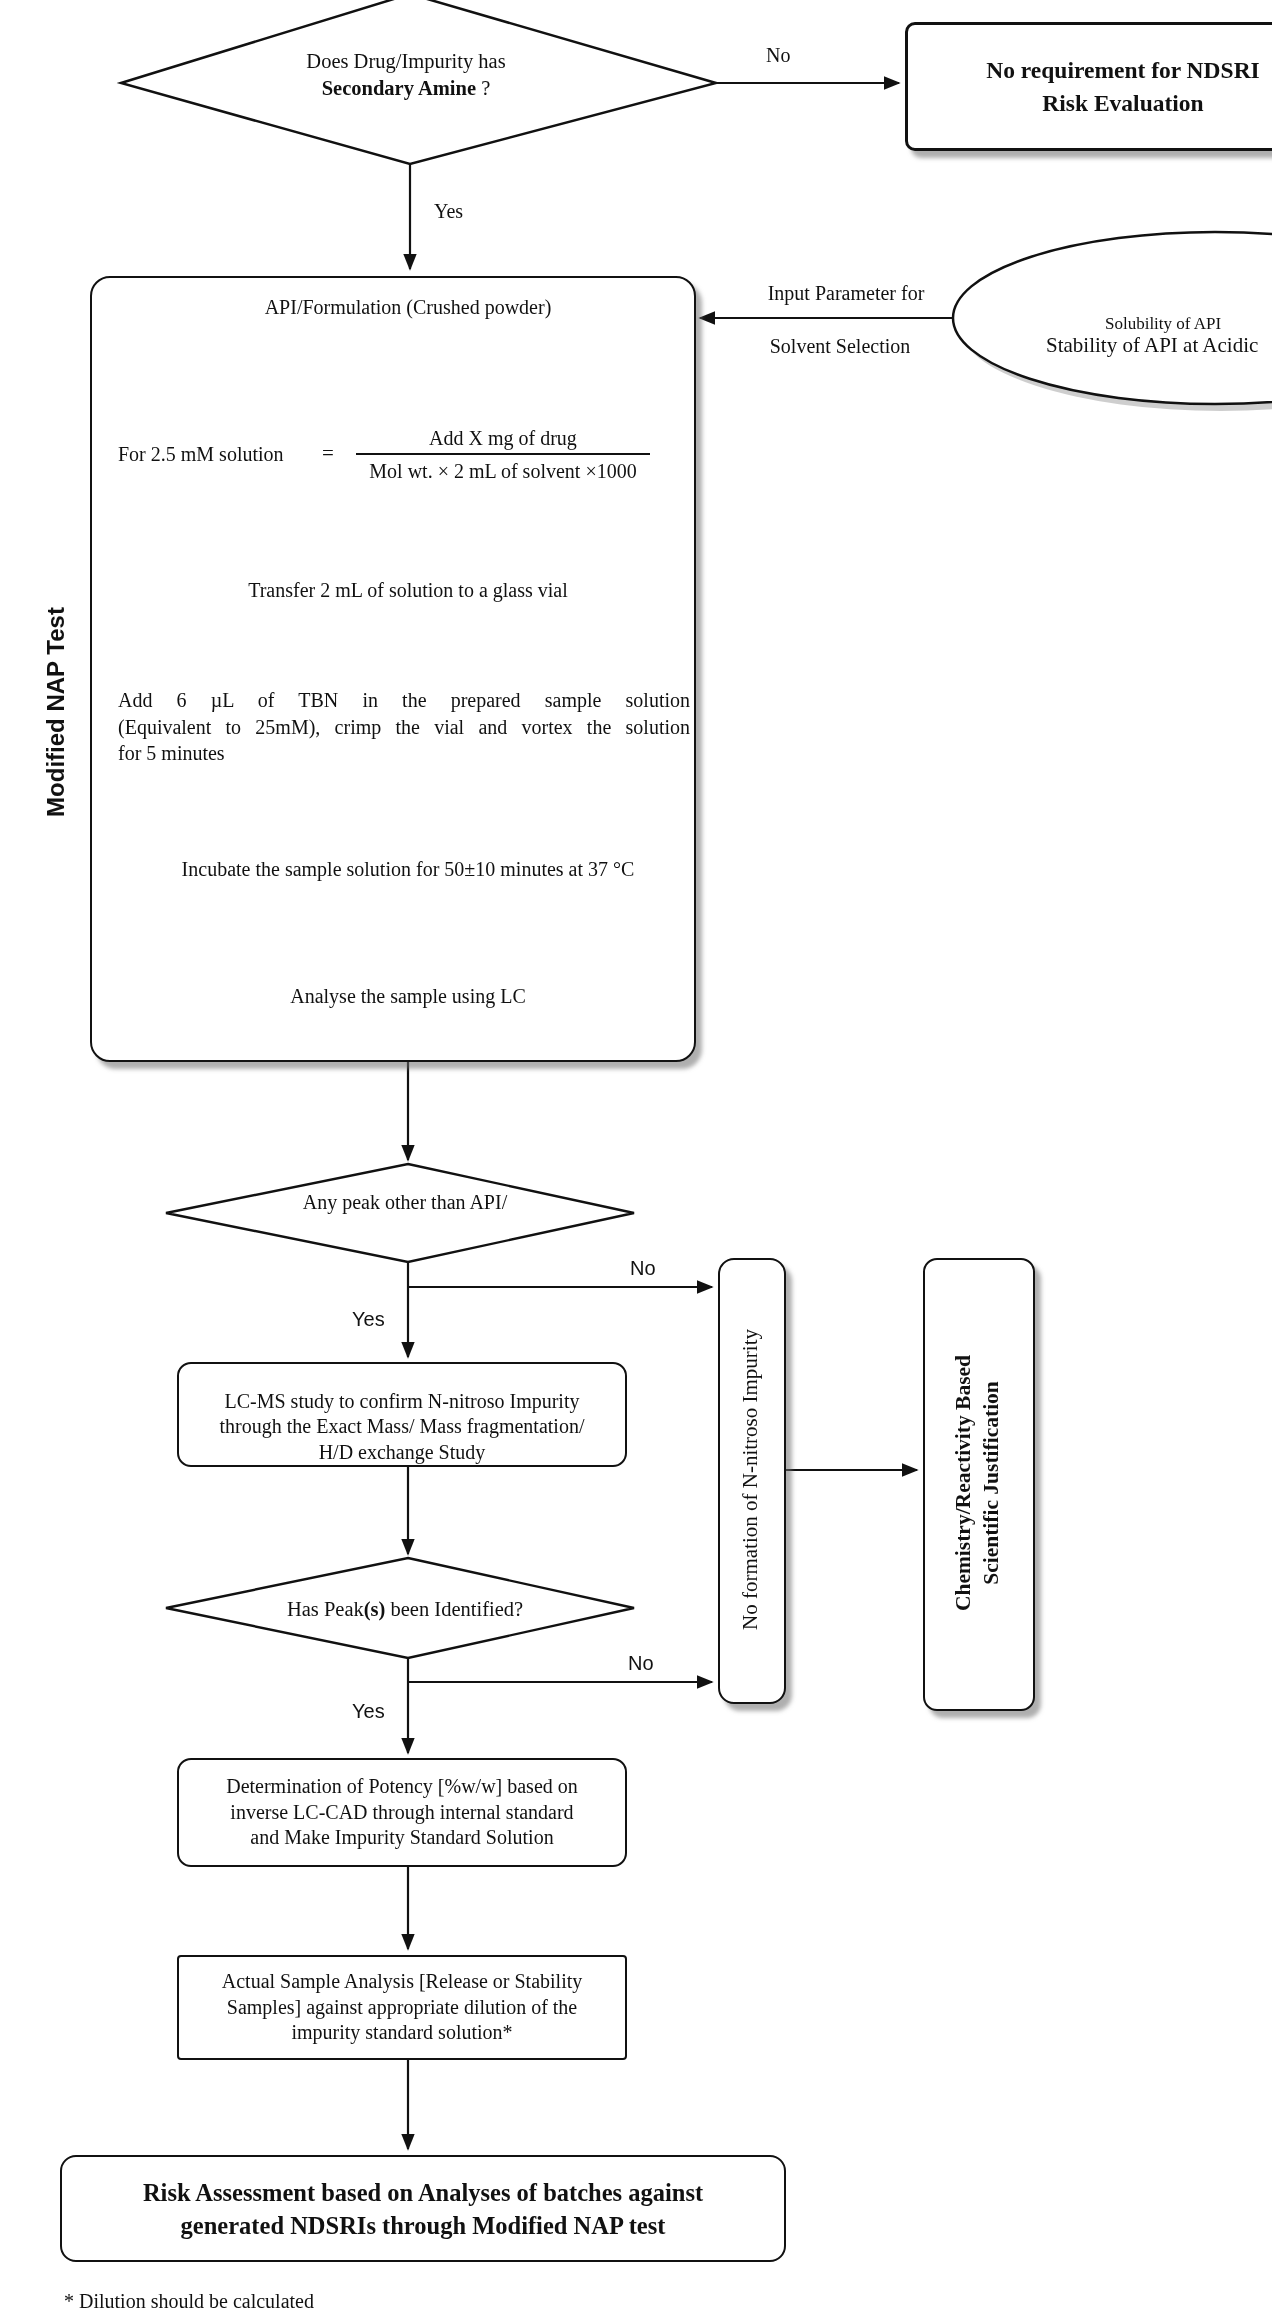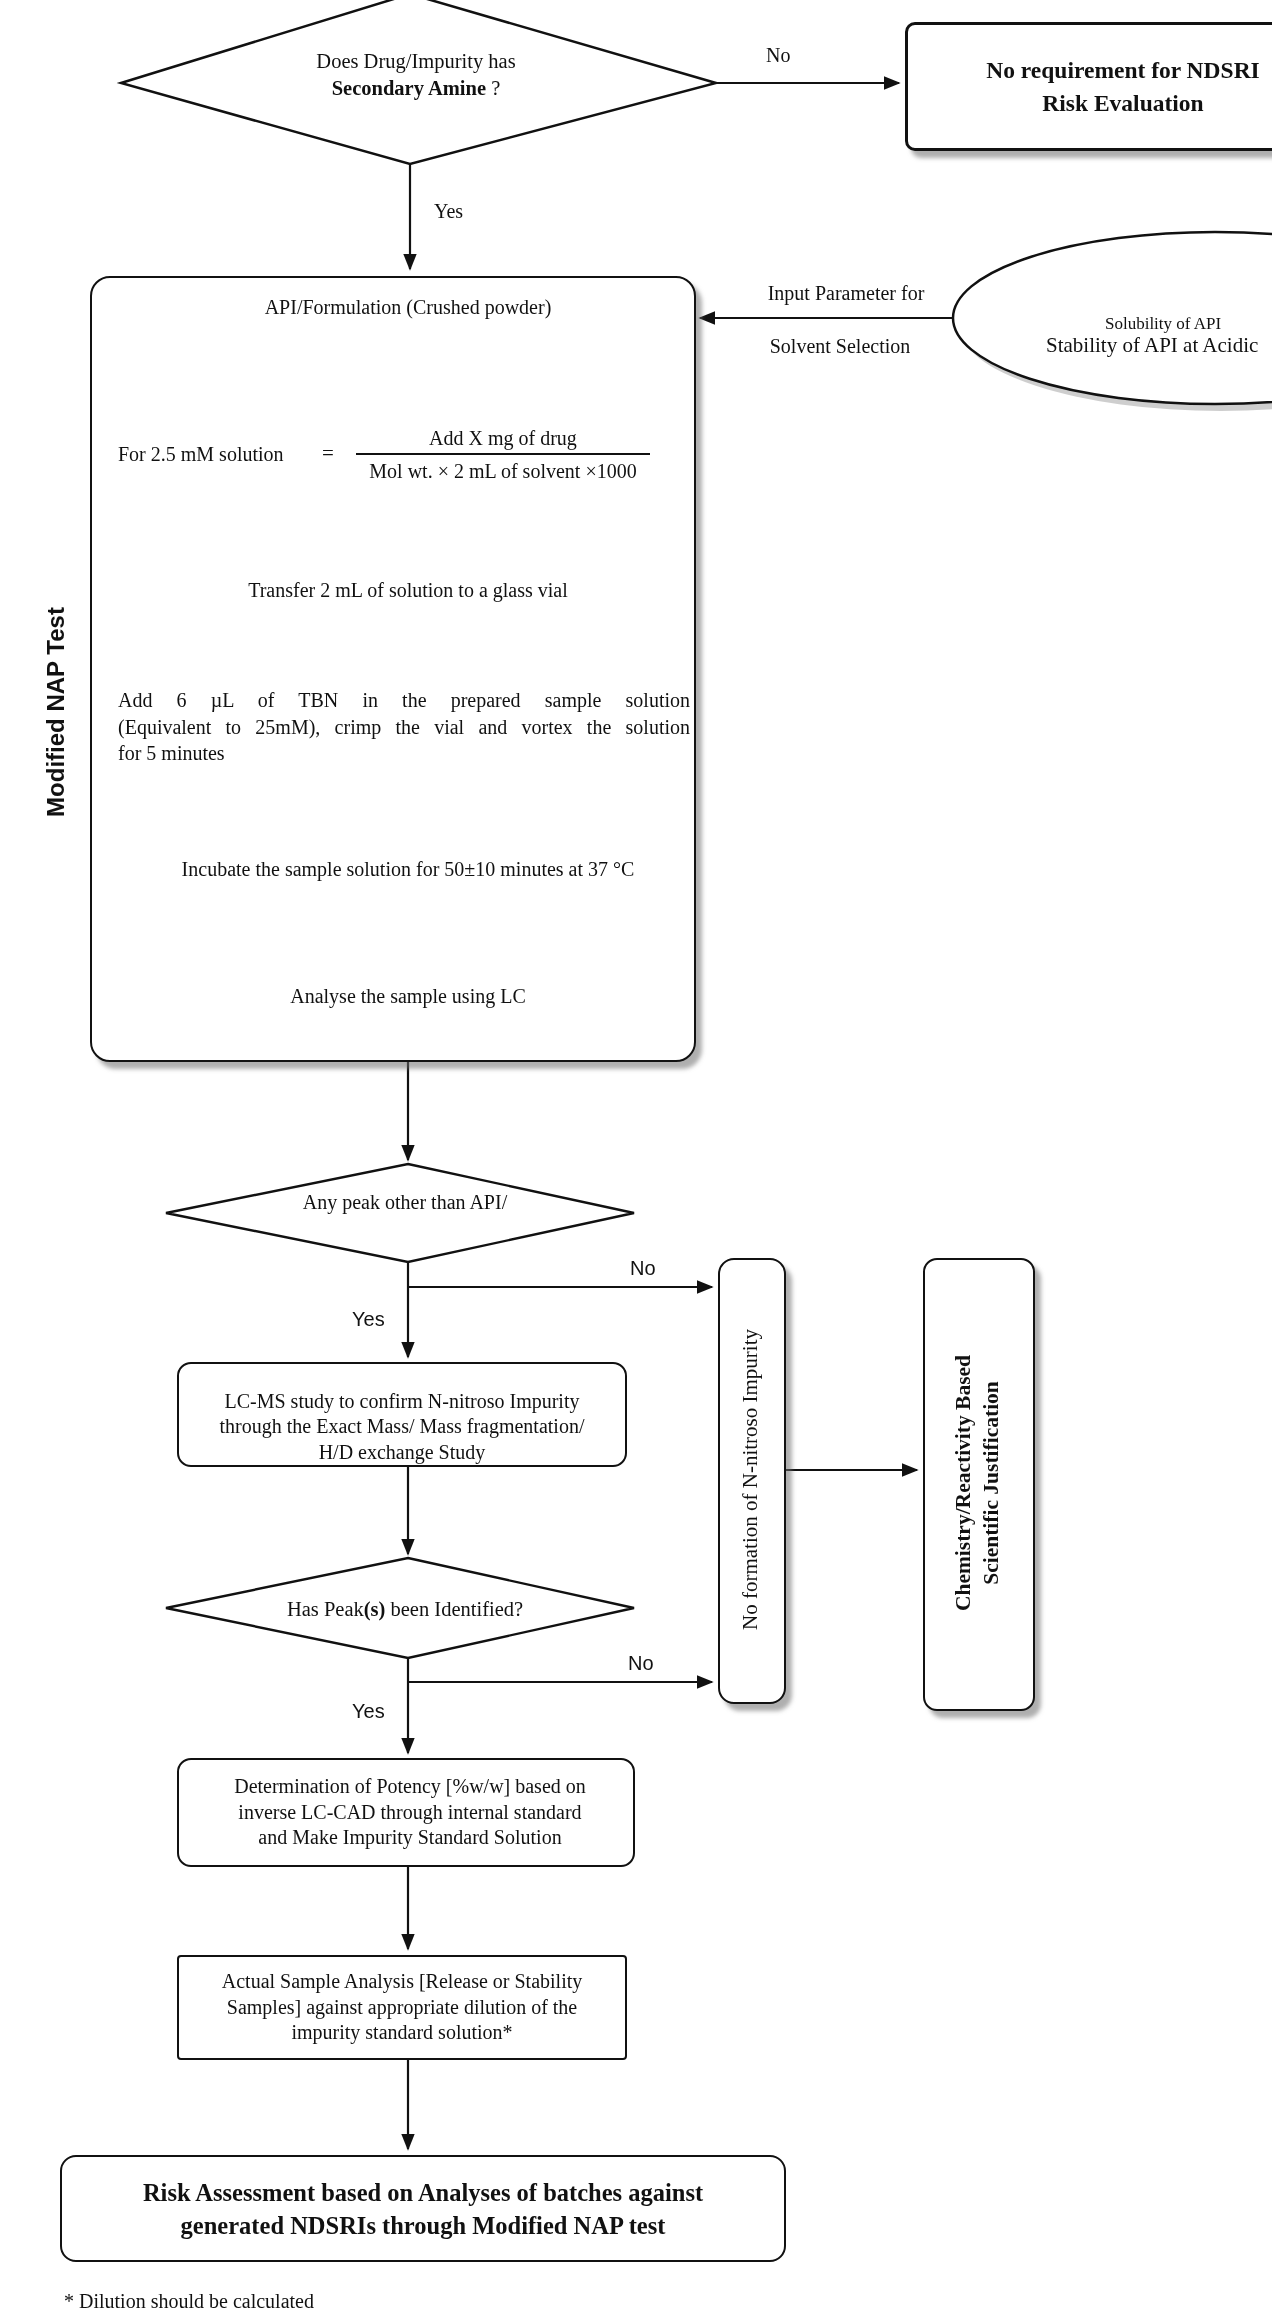--- a/index.html
+++ b/index.html
@@ -53,21 +53,21 @@
       <line x1="782" y1="1470" x2="917" y2="1470" marker-end="url(#ah)"></line>
       <line x1="408" y1="1863" x2="408" y2="1949" marker-end="url(#ah)"></line>
       <line x1="408" y1="2056" x2="408" y2="2149" marker-end="url(#ah)"></line>
     </g>
 
     <polygon points="410,-6 716,83 410,164 121,83" fill="#fff" stroke="#111" stroke-width="2.5"></polygon>
     <polygon points="408,1164 634,1213 408,1262 166,1213" fill="#fff" stroke="#111" stroke-width="2.4"></polygon>
     <polygon points="408,1558 634,1608 408,1658 166,1608" fill="#fff" stroke="#111" stroke-width="2.4"></polygon>
   </svg>
 
-  <div class="t ctr" style="left:166px;top:48px;width:500px;line-height:27px;font-size:20.5px;">
+  <div class="t ctr" style="left:156px;top:48px;width:500px;line-height:27px;font-size:20.5px;">
     <div>Does Drug/Impurity has</div>
     <div><span class="b">Secondary Amine</span><span> ?</span></div>
   </div>
   <div class="t" style="left:766px;top:42px;">No</div>
   <div class="t" style="left:434px;top:198px;">Yes</div>
 
   <div class="node flexc" style="left:905px;top:22px;width:430px;height:123px;border-radius:10px;border-width:3px;">
     <div class="b ctr" style="font-size:23.5px;line-height:33px;">
       <div>No requirement for NDSRI</div>
       <div>Risk Evaluation</div>
@@ -131,21 +131,21 @@
   </div>
 
   <div class="node" style="left:923px;top:1258px;width:108px;height:449px;border-radius:14px;border-width:2.8px;"></div>
   <div class="vwrap" style="left:923px;top:1258px;width:108px;height:449px;">
     <div class="vrot b" style="font-size:21.5px;line-height:28px;width:449px;">
       <div>Chemistry/Reactivity Based</div>
       <div>Scientific Justification</div>
     </div>
   </div>
 
-  <div class="node flexc" style="left:177px;top:1758px;width:446px;height:105px;border-radius:14px;box-shadow:none;padding-left:8px;">
+  <div class="node flexc" style="left:177px;top:1758px;width:446px;height:105px;border-radius:14px;box-shadow:none;">
     <div class="ctr" style="font-size:20px;line-height:25.5px;">
       <div>Determination of Potency [%w/w] based on</div>
       <div>inverse LC-CAD through internal standard</div>
       <div>and Make Impurity Standard Solution</div>
     </div>
   </div>
 
   <div class="node flexc" style="left:177px;top:1955px;width:446px;height:101px;border-radius:4px;box-shadow:none;">
     <div class="ctr" style="font-size:20px;line-height:25.5px;">
       <div>Actual Sample Analysis [Release or Stability</div>

